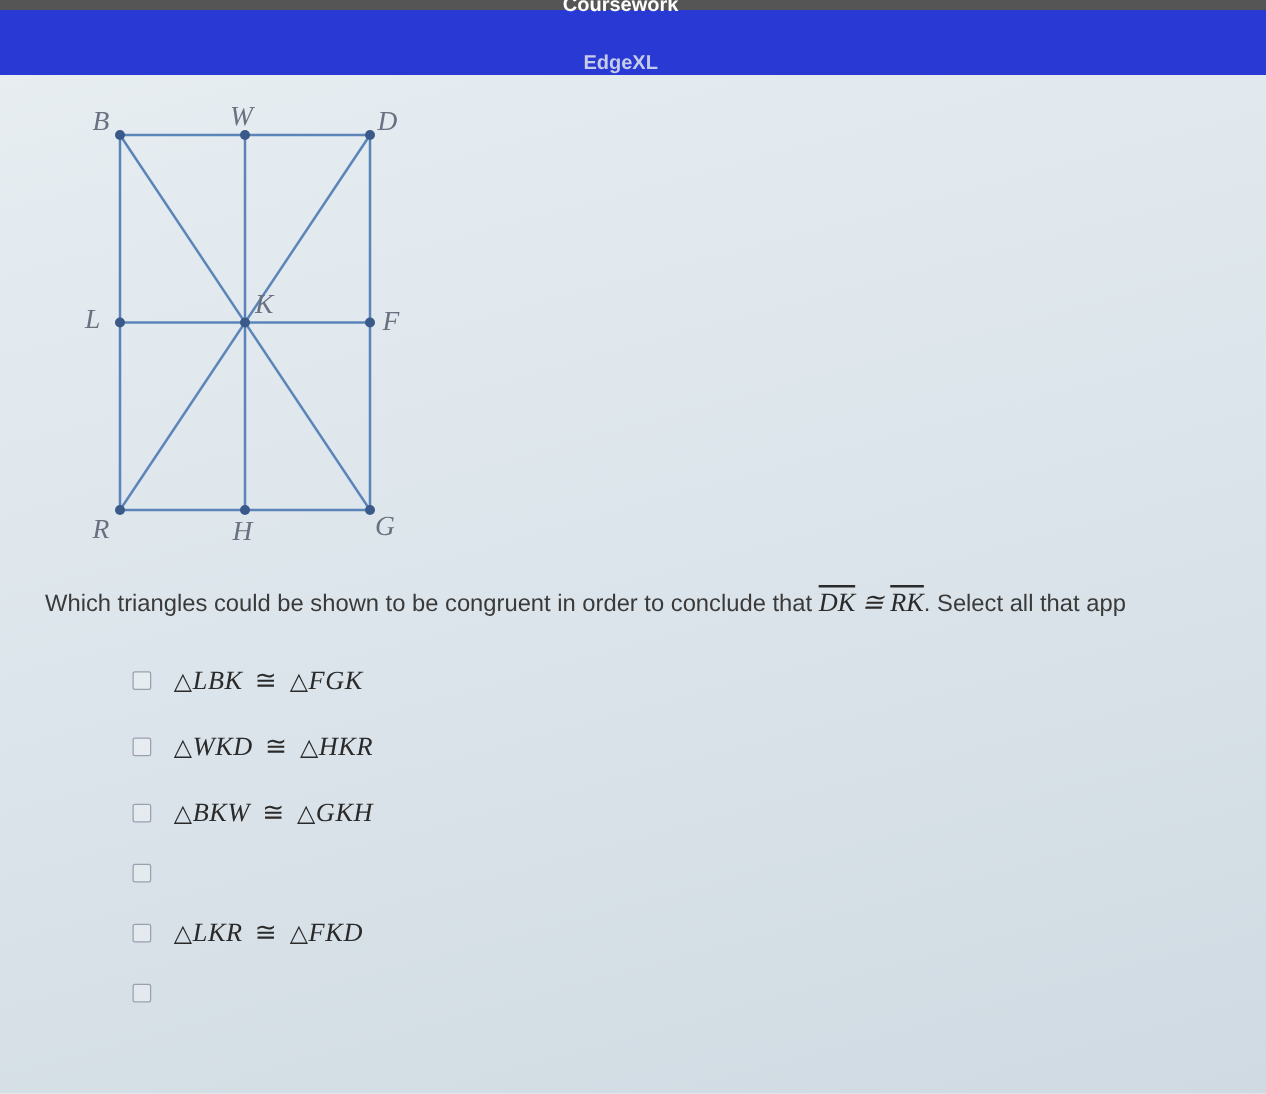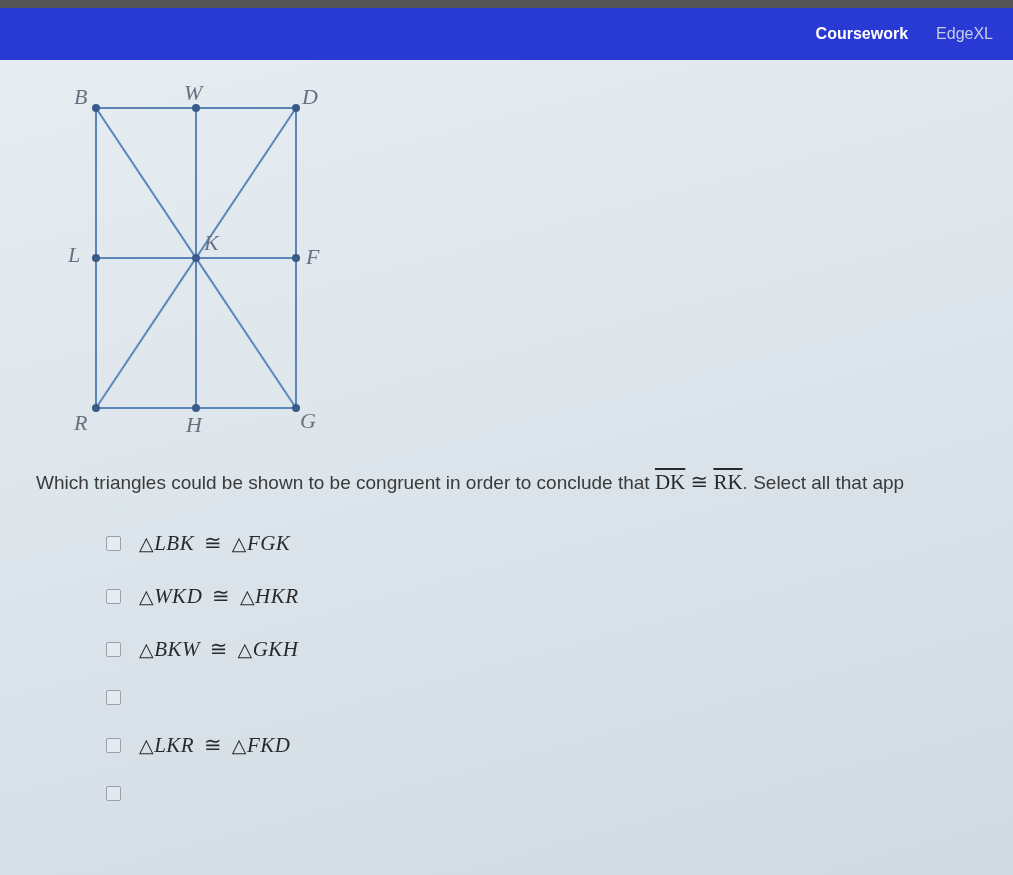--- a/index.html
+++ b/index.html
@@ -19,30 +19,31 @@
       background: #555;
     }
     .header-bar {
       height: 52px;
       background: #2939d4;
       display: flex;
       align-items: center;
       justify-content: flex-end;
       padding-right: 20px;
       gap: 28px;
+      flex-direction: column;
     }
     .header-link {
       color: #ffffff;
       font-size: 16px;
       font-weight: 600;
       cursor: pointer;
     }
     .header-link.secondary {
       color: #c5cce8;
-      font-weight: 400;
+      font-weight: 700;
     }
     .content-area {
       padding: 18px 28px 0 36px;
     }
     .diagram-wrapper {
       width: 280px;
       height: 360px;
       position: relative;
       margin-bottom: 30px;
       margin-left: 20px;
@@ -61,20 +62,21 @@
     }
     .question-text {
       font-size: 19px;
       color: #3a3a3a;
       margin-bottom: 34px;
       line-height: 1.4;
       white-space: nowrap;
     }
     .math-var {
       font-family: Georgia, 'Times New Roman', serif;
+      font-style: italic;
       font-size: 21px;
       color: #2a2a2a;
     }
     .overline {
       text-decoration: overline;
       text-decoration-thickness: 1.5px;
     }
     .options-list {
       padding-left: 26px;
     }

